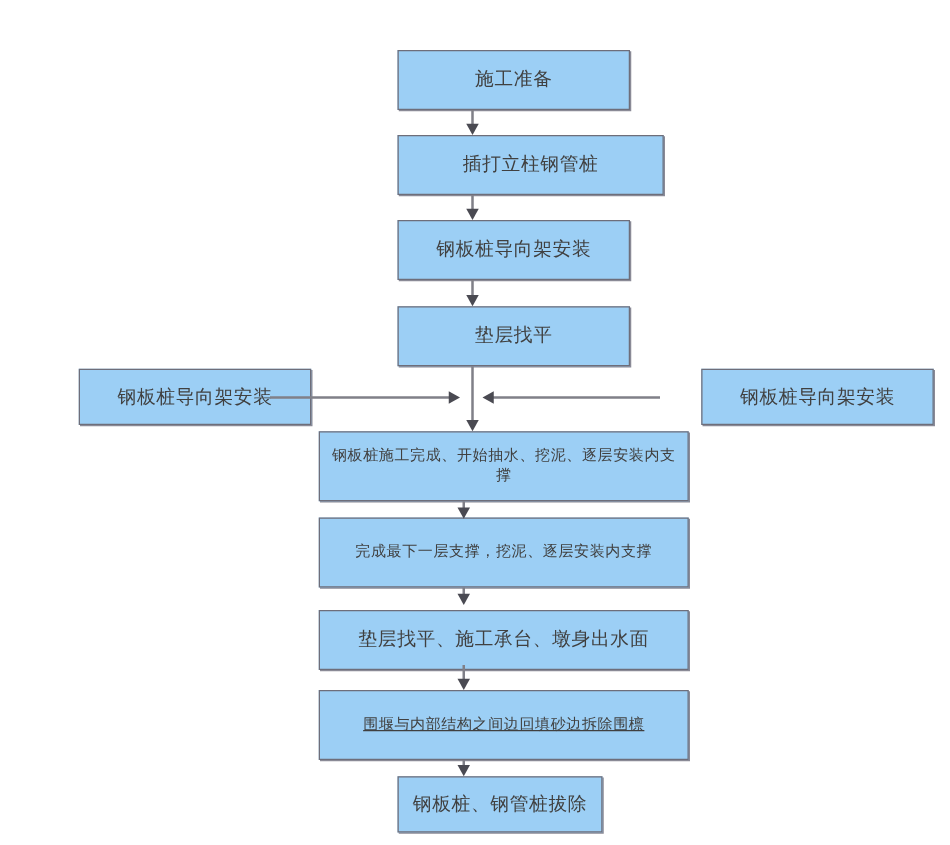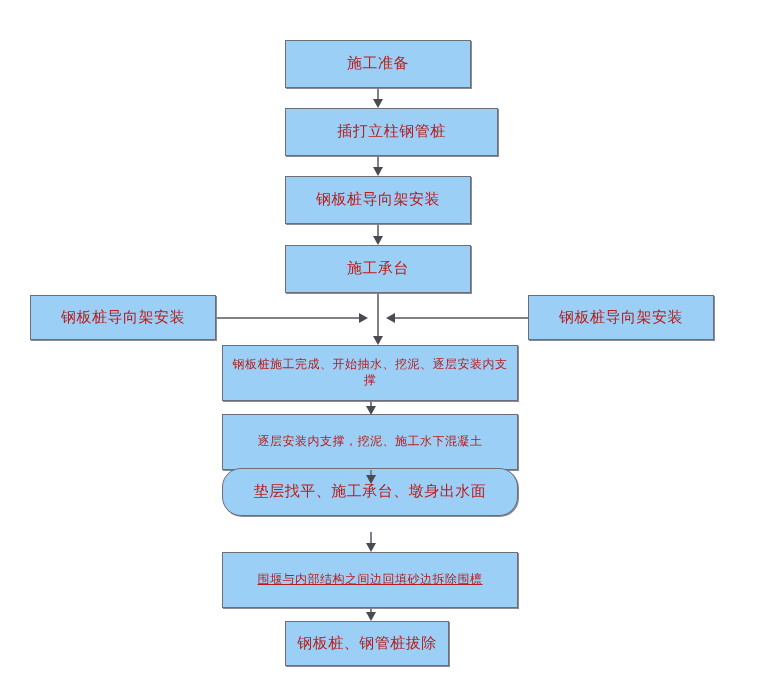--- a/index.html
+++ b/index.html
@@ -21,26 +21,27 @@
   .node {
     position: absolute;
     box-sizing: border-box;
     background: #9CCFF5;
     border: 1px solid #6E6E7A;
     box-shadow: 1px 1px 0 0 #8A8A96;
     display: flex;
     align-items: center;
     justify-content: center;
     text-align: center;
-    color: #b91c1c;
+    color: #404040;
     font-family: "DejaVu Sans", "Liberation Sans", sans-serif;
     font-size: 15px;
     line-height: 1.28;
     letter-spacing: 0.5px;
     padding: 2px 4px;
+    margin-left: 33px;
     -webkit-font-smoothing: antialiased;
   }
   .node.two-line {
     font-size: 12px;
     line-height: 1.32;
   }
   .conn {
     position: absolute;
     background: #808088;
   }
@@ -82,40 +83,40 @@
 
   <div class="node" style="left:285px; top:108px; width:213px; height:48px;">
     <span>插打立柱钢管桩</span>
   </div>
 
   <div class="node" style="left:285px; top:176px; width:186px; height:48px;">
     <span>钢板桩导向架安装</span>
   </div>
 
   <div class="node" style="left:285px; top:245px; width:186px; height:48px;">
-    <span>施工承台</span>
+    <span>垫层找平</span>
   </div>
 
   <div class="node" style="left:30px; top:295px; width:186px; height:45px;">
     <span>钢板桩导向架安装</span>
   </div>
 
   <div class="node" style="left:528px; top:295px; width:186px; height:45px;">
     <span>钢板桩导向架安装</span>
   </div>
 
   <div class="node two-line" style="left:222px; top:345px; width:296px; height:56px;">
     <span>钢板桩施工完成、开始抽水、挖泥、逐层安装内支撑</span>
   </div>
 
   <div class="node two-line" style="left:222px; top:414px; width:296px; height:56px;">
-    <span>逐层安装内支撑，挖泥、施工水下混凝土</span>
+    <span>完成最下一层支撑，挖泥、逐层安装内支撑</span>
   </div>
 
-  <div class="node" style="left:222px; top:468px; width:296px; height:48px;border-radius:19px;">
+  <div class="node" style="left:222px; top:488px; width:296px; height:48px;">
     <span>垫层找平、施工承台、墩身出水面</span>
   </div>
 
   <div class="node two-line" style="left:222px; top:552px; width:296px; height:56px;text-decoration:underline;">
     <span>围堰与内部结构之间边回填砂边拆除围檩</span>
   </div>
 
   <div class="node" style="left:285px; top:621px; width:164px; height:45px;">
     <span>钢板桩、钢管桩拔除</span>
   </div>

